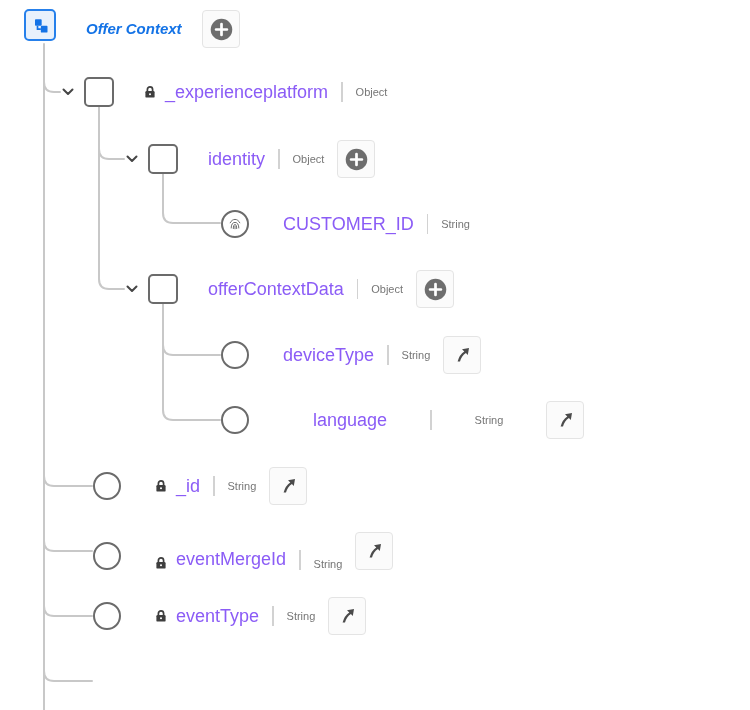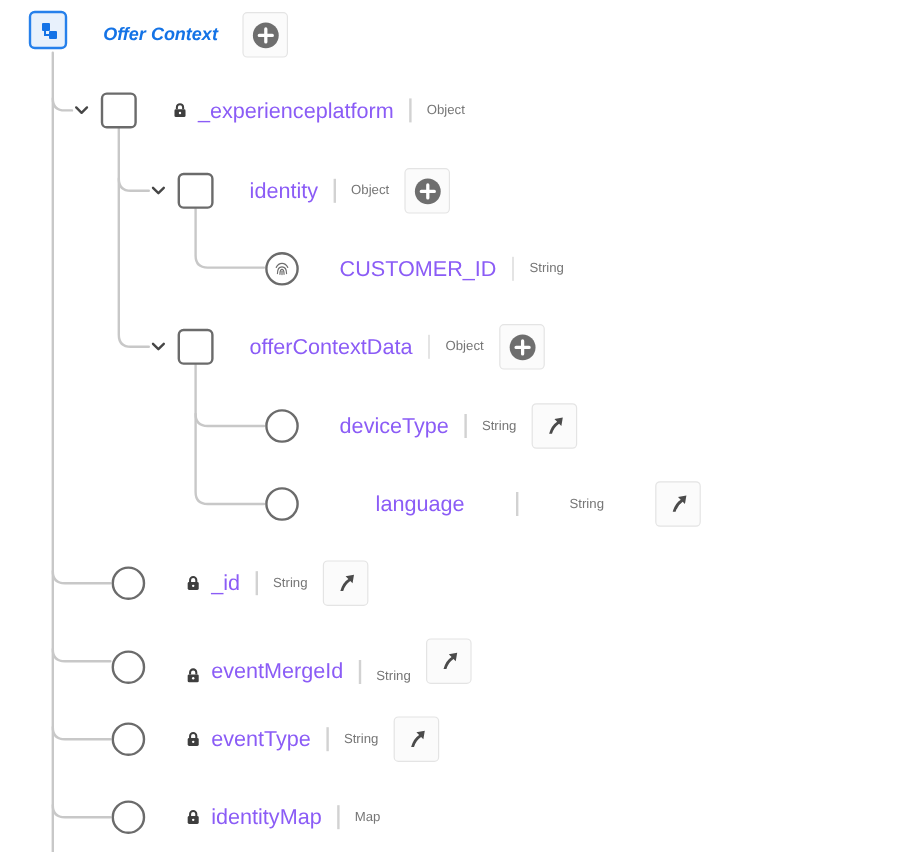--- a/index.html
+++ b/index.html
@@ -194,25 +194,14 @@
     <span class="fname">eventType</span>
     <span class="tdiv"></span>
     <span class="ftype">String</span>
     <button class="btn">
       <svg width="18" height="18" viewBox="0 0 18 18">
         <path d="M16 2 L9 3.2 L11.3 5.5 Q6.5 8.5 4.6 15.5 L7 15.5 Q8.6 10 12.9 7.1 L14.8 9 Z" fill="#4B4B4B"></path>
         </svg>
     </button>
   </div>
 
-  <div class="row" style="left:93px;top:662px;">
-    <div class="circ"></div>
-    <svg class="lock" viewBox="0 0 12 14">
-      <path d="M3.4 6 V4.4 a2.6 2.6 0 0 1 5.2 0 V6" fill="none" stroke="#3E3E3E" stroke-width="1.7"></path>
-      <rect x="1.4" y="6" width="9.2" height="6.6" rx="1.2" fill="#3E3E3E"></rect>
-      <circle cx="6" cy="9.2" r="1" fill="#fff"></circle>
-      </svg>
-    <span class="fname">identityMap</span>
-    <span class="tdiv"></span>
-    <span class="ftype">Map</span>
-  </div>
 
 </div>
 
 </body></html>

